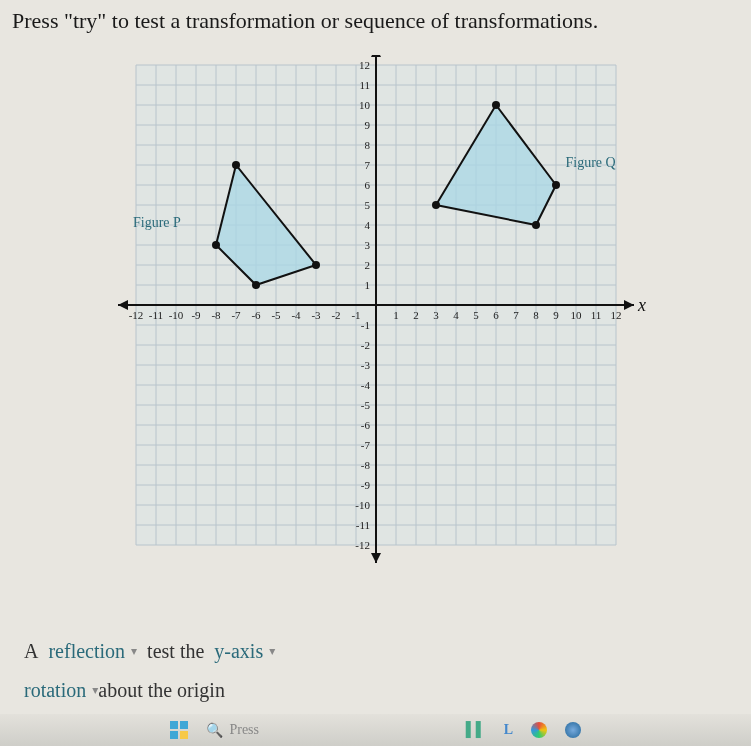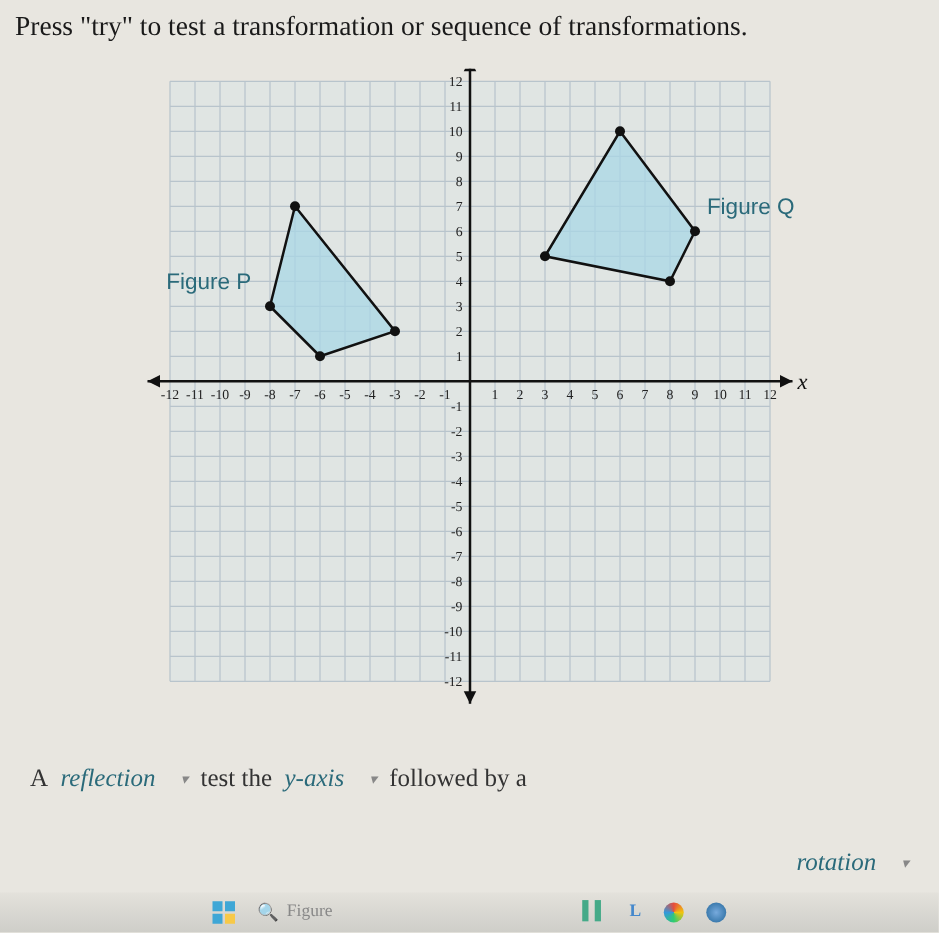--- a/index.html
+++ b/index.html
@@ -19,57 +19,55 @@
     }
     .chart-area {
       position: relative;
       width: 100%;
       display: flex;
       justify-content: center;
     }
     .chart-svg { display: block; }
     .figure-label {
       position: absolute;
-      font-size: 18px;
+      font-size: 14px;
       color: #2a6a7a;
-      font-family: Liberation Sans, sans-serif;
+      font-family: Liberation Serif, serif;
     }
     .answer-row {
       position: absolute;
       bottom: 44px;
       left: 0;
       right: 0;
       padding: 0 24px;
       font-size: 20px;
       color: #333;
       display: flex;
       flex-wrap: wrap;
       align-items: center;
       gap: 10px;
       font-family: Georgia, serif;
     }
     .dropdown {
       display: inline-flex;
       align-items: center;
-      gap: 20px;
+      gap: 6px;
       color: #2a6a7a;
       cursor: pointer;
-      font-style: italic;
     }
     .chev {
       font-size: 12px;
       color: #888;
     }
     .answer-static { color: #333; }
     .answer-row2 {
       width: 100%;
       display: flex;
-      justify-content: flex-end;
+      justify-content: flex-start;
       padding-top: 6px;
-      margin-top: 28px;
     }
     .taskbar {
       position: absolute;
       bottom: 0;
       left: 0;
       right: 0;
       height: 32px;
       background: linear-gradient(to top, rgba(200,200,195,0.8), rgba(220,218,212,0.4));
       display: flex;
       align-items: center;
@@ -243,39 +241,39 @@
   <span class="answer-static">A</span>
   <span class="dropdown">
     <span>reflection</span>
     <span class="chev">▾</span>
   </span>
   <span class="answer-static">test the</span>
   <span class="dropdown">
     <span>y-axis</span>
     <span class="chev">▾</span>
   </span>
-  <span class="answer-static">followed by a</span>
   <div class="answer-row2">
     <span class="dropdown">
       <span>rotation</span>
       <span class="chev">▾</span>
     </span>
+    <span class="answer-static">about the origin</span>
   </div>
 </div>
 
 <div class="taskbar">
   <span class="win-icon">
     <span></span>
       <span></span>
       <span></span>
       <span></span>
   </span>
   <span class="search-box">
     <span>🔍</span>
-    <span>Figure</span>
+    <span>Press</span>
   </span>
   <span class="tb-icons">
     <span style="color:#4a8;">▌▌</span>
     <span style="color:#48c;font-weight:bold;">L</span>
     <span class="tb-circle" style="background:conic-gradient(#e74c3c,#f1c40f,#2ecc71,#3498db,#e74c3c);"></span>
     <span class="tb-circle" style="background:radial-gradient(circle,#7ad,#269);"></span>
   </span>
 </div>
 
 </body></html>

